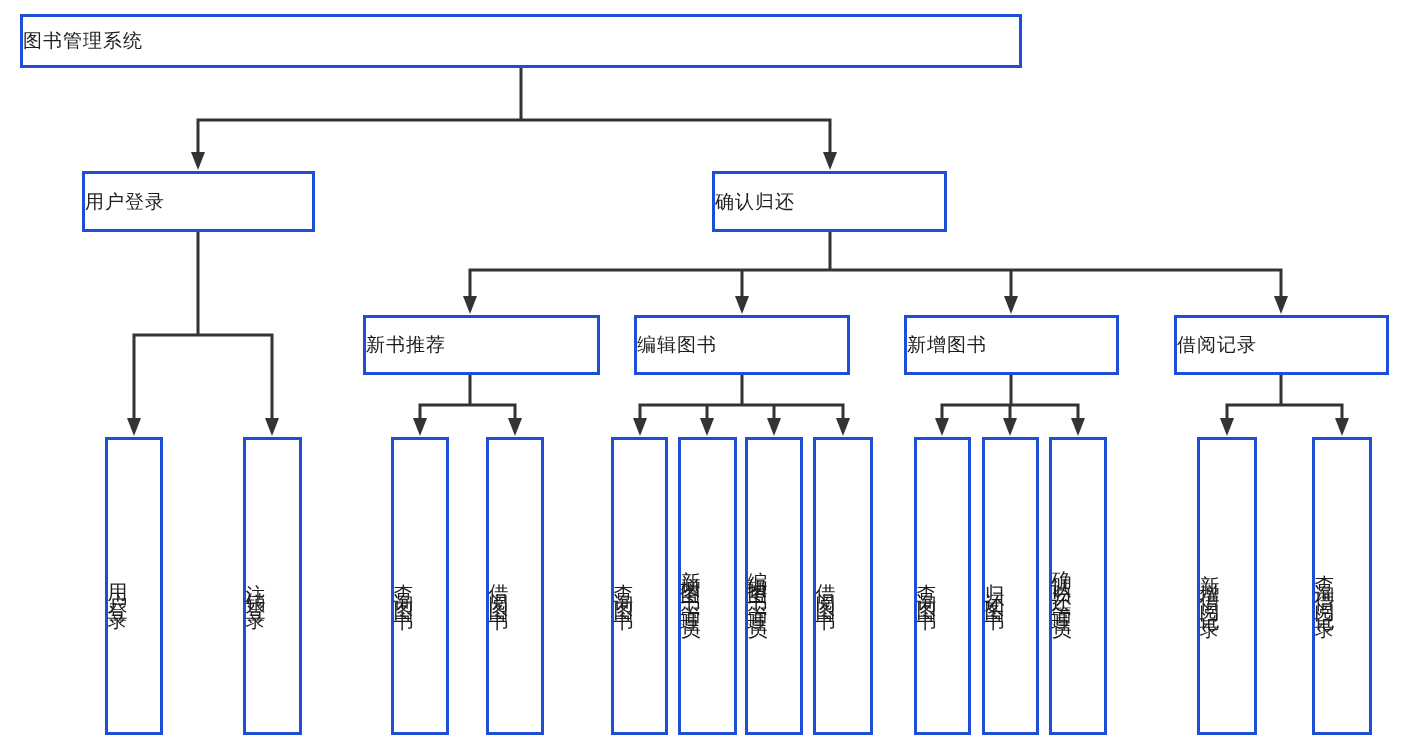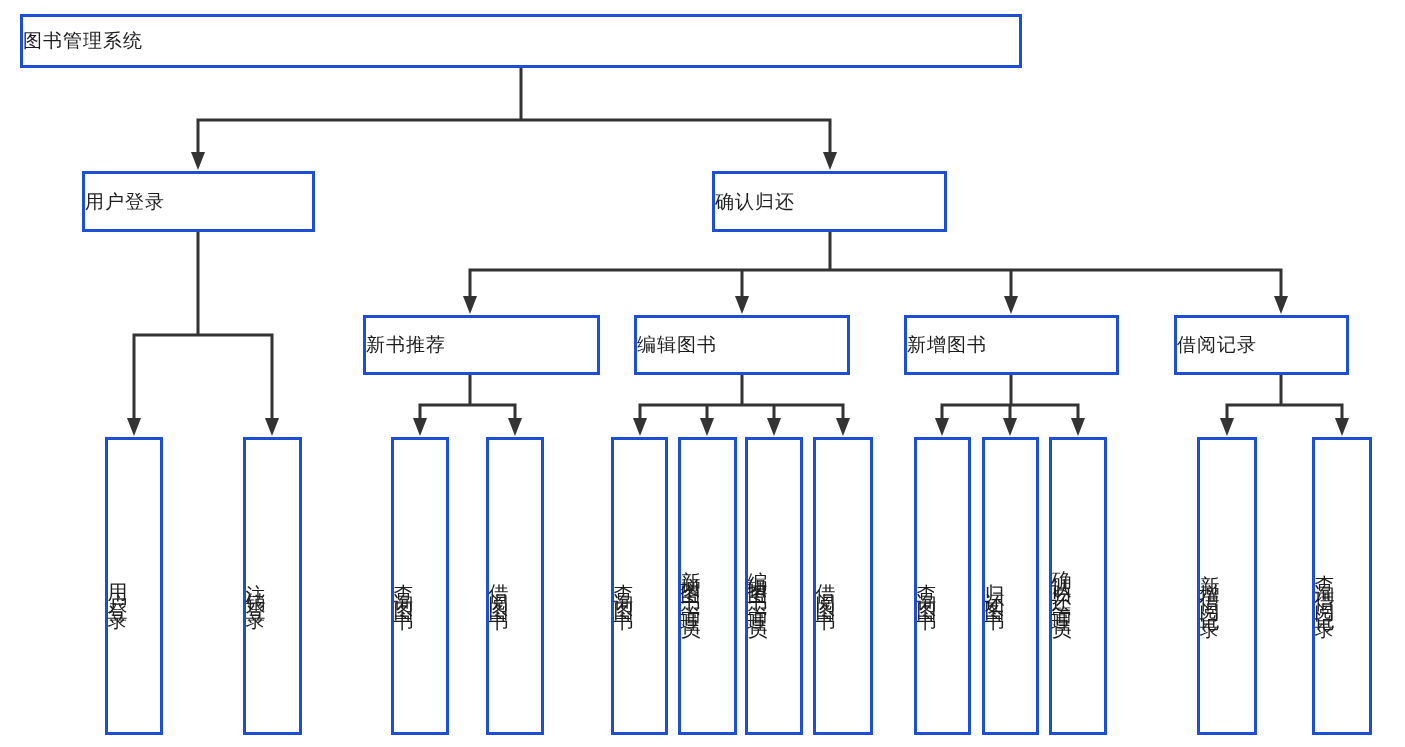--- a/index.html
+++ b/index.html
@@ -96,21 +96,21 @@
 
   <div class="node" style="left:363px;top:315px;width:237px;height:60px">
     <span class="hlabel">新书推荐</span>
   </div>
   <div class="node" style="left:634px;top:315px;width:216px;height:60px">
     <span class="hlabel">编辑图书</span>
   </div>
   <div class="node" style="left:904px;top:315px;width:215px;height:60px">
     <span class="hlabel">新增图书</span>
   </div>
-  <div class="node" style="left:1174px;top:315px;width:175px;height:60px">
+  <div class="node" style="left:1174px;top:315px;width:215px;height:60px">
     <span class="hlabel">借阅记录</span>
   </div>
 
   <div class="node" style="left:105px;top:437px;width:58px;height:298px">
     <span class="vlabel">用户登录</span>
   </div>
   <div class="node" style="left:243px;top:437px;width:59px;height:298px">
     <span class="vlabel">注销登录</span>
   </div>
 

